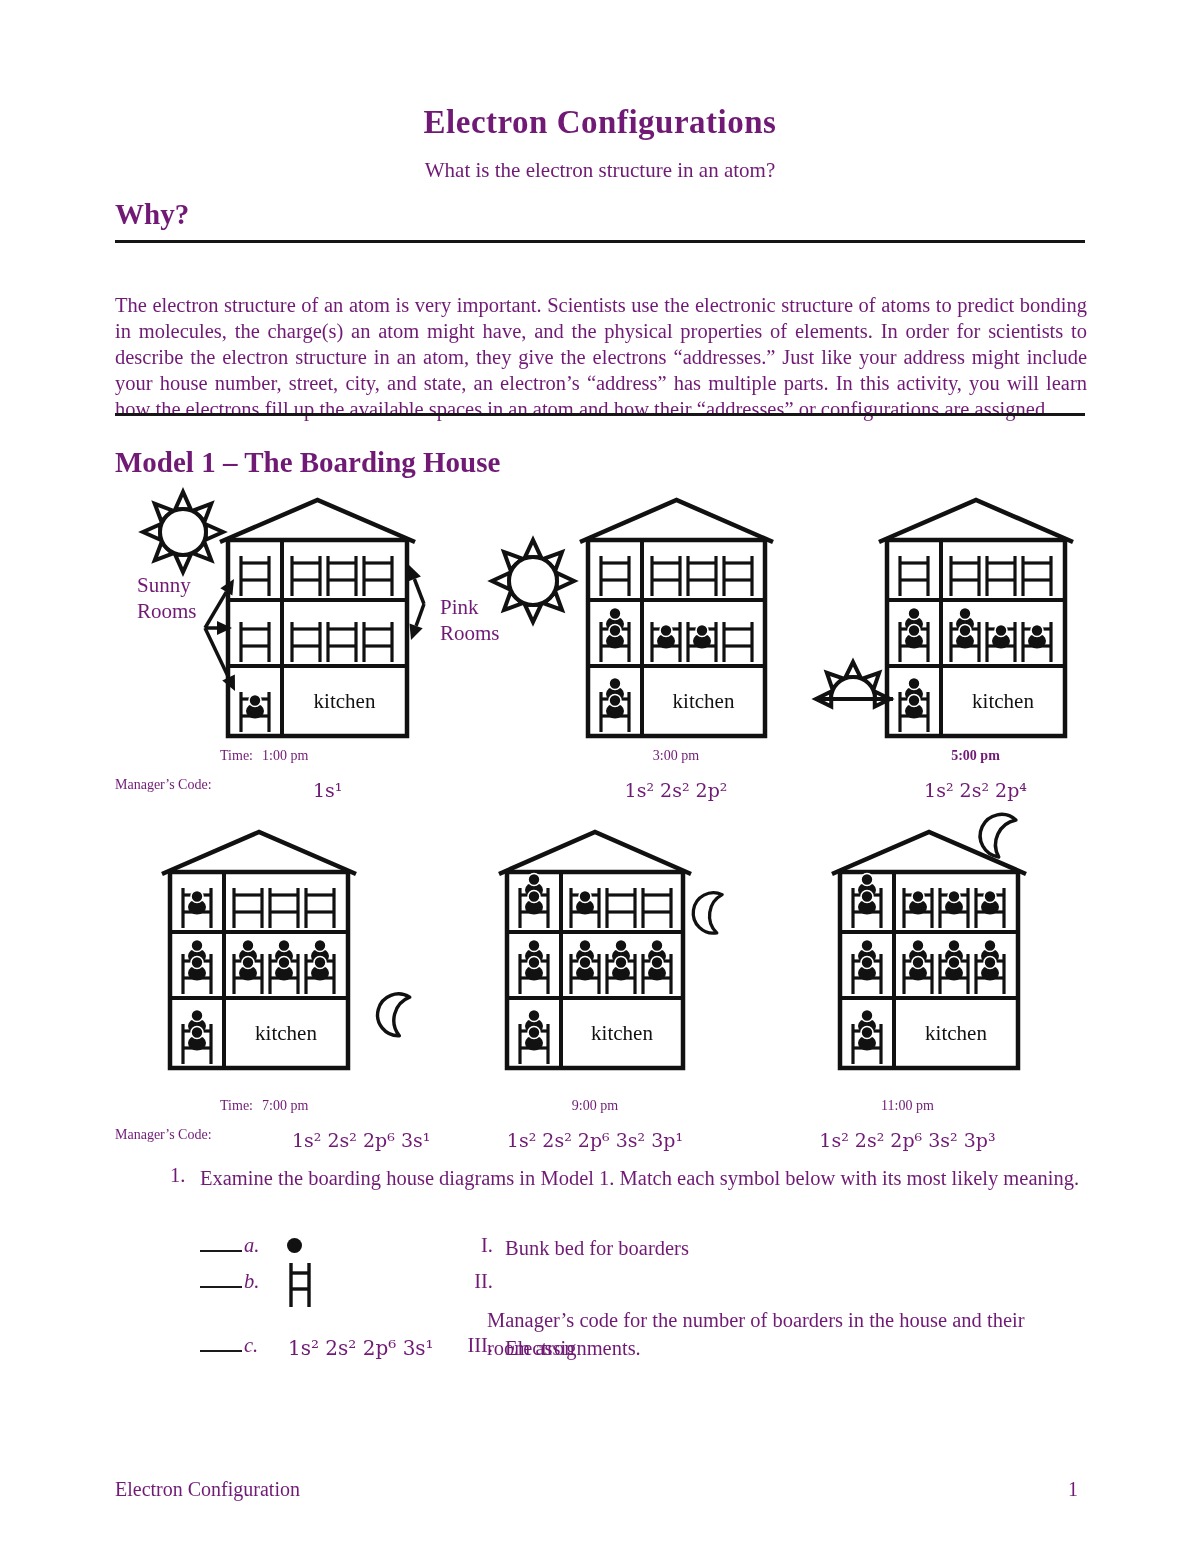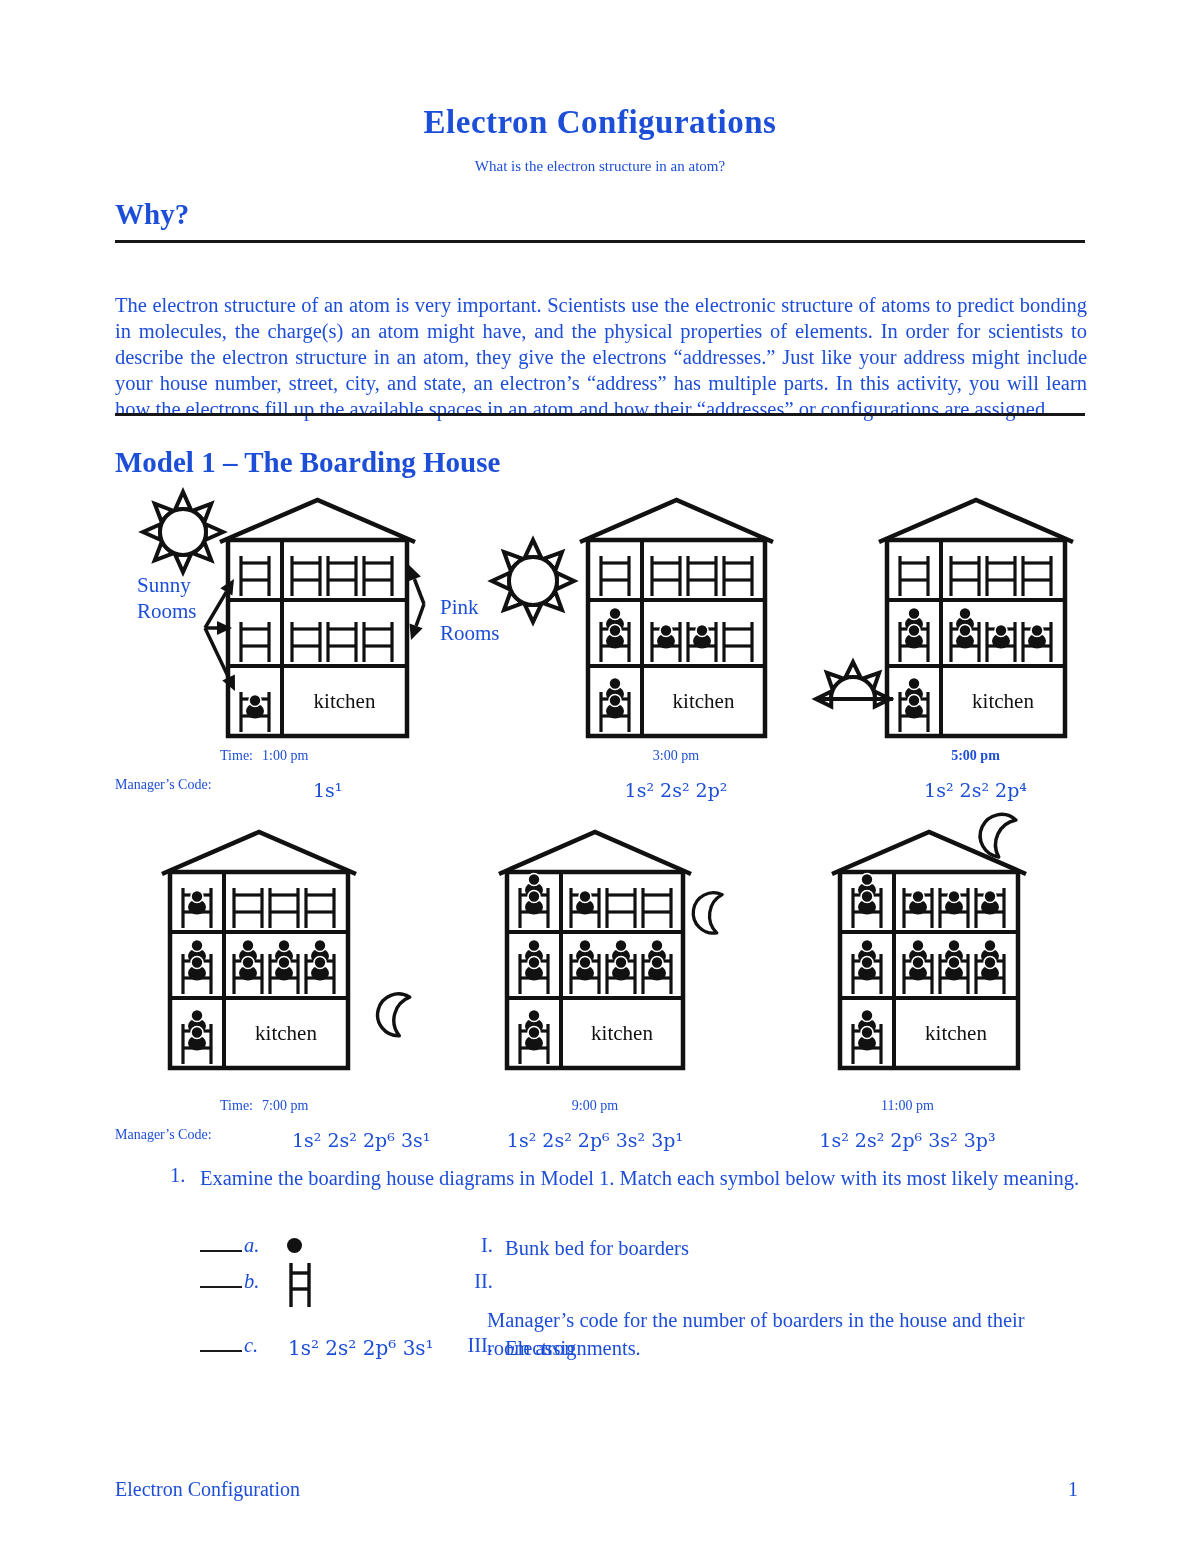--- a/index.html
+++ b/index.html
@@ -2,30 +2,30 @@
 <html><head>
 <meta charset="utf-8">
 <style>
   html,body{margin:0;padding:0;background:#888;}
   .page{
     position:relative;
     width:1200px;height:1553px;
     margin:0 auto;
     background:#ffffff;
     font-family:"Liberation Serif","DejaVu Serif",serif;
-    color:#1d4ed8;
+    color:#701a75;
     overflow:hidden;
   }
   .abs{position:absolute;}
   .title{
     left:0;top:104px;width:1200px;text-align:center;
     font-size:33px;font-weight:bold;letter-spacing:0.5px;
   }
   .subtitle{
-    left:0;top:158px;width:1200px;text-align:center;font-size:15px;
+    left:0;top:158px;width:1200px;text-align:center;font-size:21px;
   }
   .h2{
     left:115px;font-size:29px;font-weight:bold;
   }
   .rule{
     left:115px;width:970px;height:3px;background:#161616;
   }
   .why-par{
     left:115px;top:252px;width:972px;
     font-size:20.5px;line-height:26px;text-align:justify;margin-top:40px;

